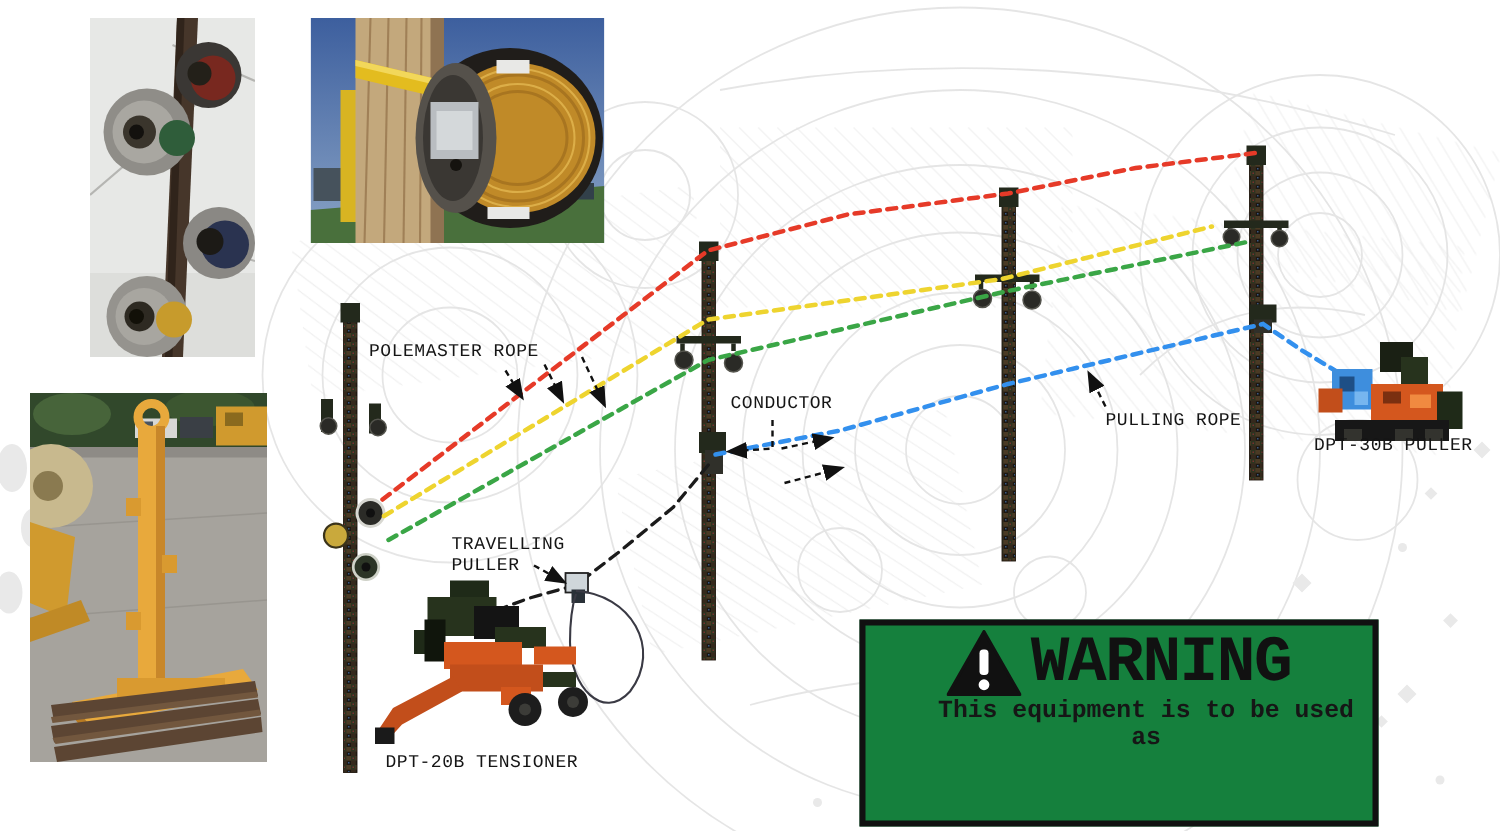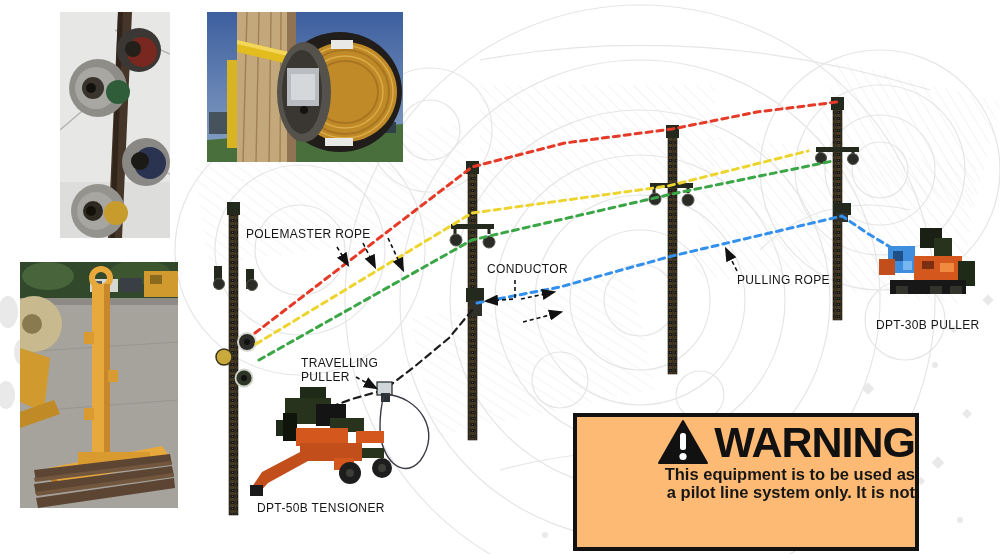--- a/index.html
+++ b/index.html
@@ -1,29 +1,29 @@
 <!DOCTYPE html>
 <html><head>
 <meta charset="utf-8">
 <style>
   html,body{margin:0;padding:0;background:#fff;}
   #stage{
     position:relative;width:1000px;height:554px;background:#fff;overflow:hidden;
-    font-family:Liberation Sans, sans-serif;
+    font-family:Liberation Mono, monospace;
   }
   .abs{position:absolute;}
   .lbl{
     position:absolute;color:#151515;font-size:12px;letter-spacing:.35px;
     white-space:nowrap;line-height:14px;
   }
   .photo{position:absolute;overflow:hidden;}
   #warning-box{
     position:absolute;left:573px;top:413px;width:346px;height:138px;
-    background:#fdba74;border:4px solid #111;box-sizing:border-box;
-    display:flex;flex-direction:column;align-items:flex-end;
+    background:#15803d;border:4px solid #111;box-sizing:border-box;
+    display:flex;flex-direction:column;align-items:center;
   }
   #warning-head{display:flex;align-items:center;gap:6px;margin-top:2px;}
   #warning-title{
     font-size:43px;font-weight:bold;color:#111;letter-spacing:-1px;line-height:46px;
   }
   .warning-line{
     font-size:16.5px;font-weight:bold;color:#161616;line-height:18px;text-align:center;margin-left:36px;
   }
 </style>
 </head>
@@ -335,30 +335,29 @@
 
   <div class="lbl" style="left:487px;top:262px">CONDUCTOR</div>
 
   <div class="lbl" style="left:737px;top:273px">PULLING ROPE</div>
 
   <div class="lbl" style="left:301px;top:356px">
     <span style="display:block">TRAVELLING</span>
     <span style="display:block">PULLER</span>
   </div>
 
-  <div class="lbl" style="left:257px;top:501px">DPT-50B TENSIONER</div>
-
-  <div class="lbl" style="left:876px;top:318px">DPT-30B PULLER</div>
+  <div class="lbl" style="left:257px;top:501px">DPT-20B TENSIONER</div>
+
+  <div class="lbl" style="left:876px;top:290px">DPT-30B PULLER</div>
 
   <div id="warning-box">
     <div id="warning-head">
       <svg width="50" height="45" viewBox="0 0 50 45">
         <path d="M25 1 L49 43 L1 43 Z" fill="#111" stroke="#111" stroke-width="2" stroke-linejoin="round"></path>
         <rect x="22" y="13" width="6" height="17" rx="2.5" fill="#fff"></rect>
         <circle cx="25" cy="36.5" r="3.6" fill="#fff"></circle>
       </svg>
       <span id="warning-title">WARNING</span>
     </div>
     <div class="warning-line">This equipment is to be used as</div>
-    <div class="warning-line">a pilot line system only. It is not</div>
   </div>
 
 </div>
 
 </body></html>

